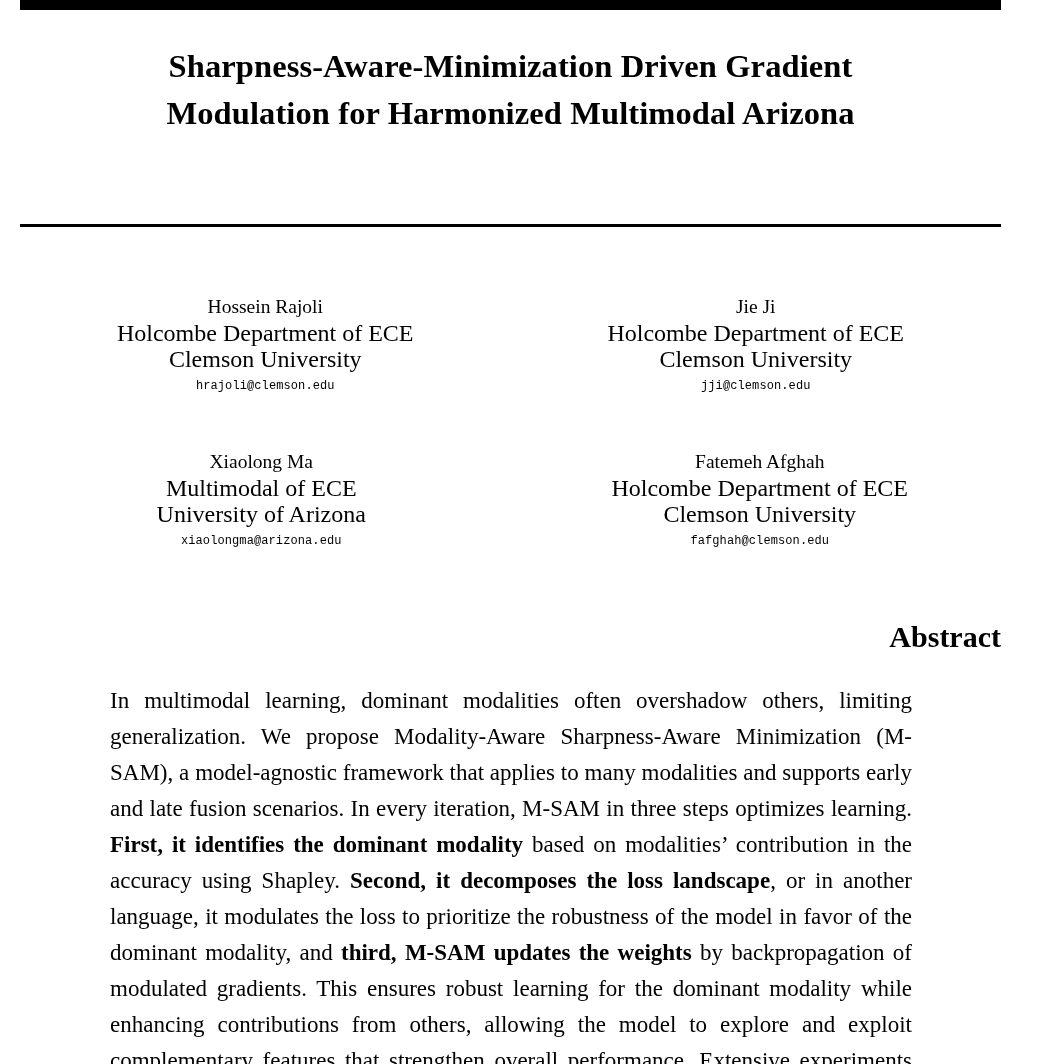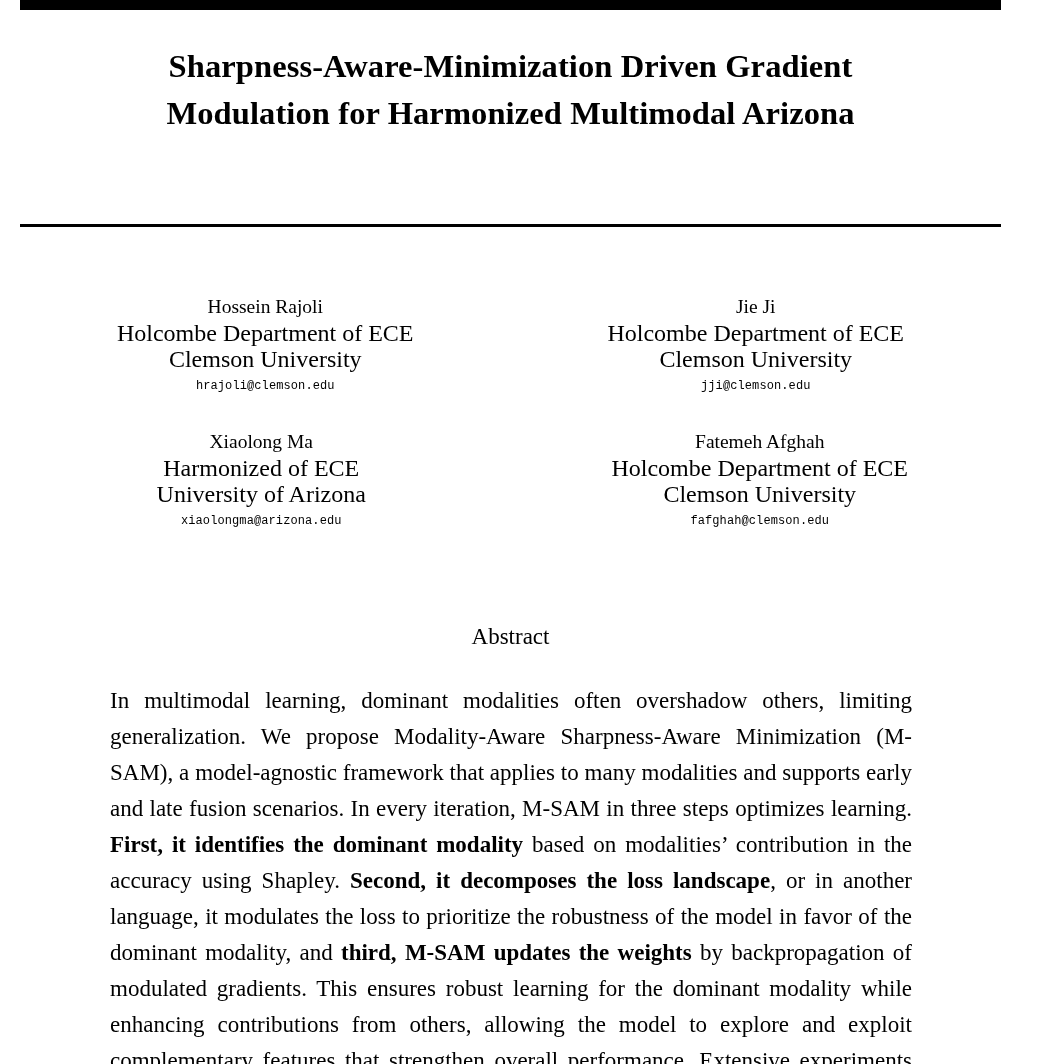--- a/index.html
+++ b/index.html
@@ -66,21 +66,21 @@
     position: absolute;
     left: 20px;
     top: 293px;
     width: 981px;
   }
   .author-row {
     display: flex;
     width: 100%;
   }
   .author-row + .author-row {
-    margin-top: 28px;
+    margin-top: 48px;
     gap: 16px;
   }
   .author-cell {
     width: 50%;
     text-align: center;
   }
   .author-name {
     font-weight: normal;
     font-size: 19.5px;
     line-height: 27px;
@@ -96,23 +96,23 @@
     line-height: 28px;
     letter-spacing: 0.1px;
   }
 
   
   .abstract-heading {
     position: absolute;
     left: 20px;
     top: 622px;
     width: 981px;
-    text-align: center;
-    font-weight: normal;
-    font-size: 23px;
+    text-align: right;
+    font-weight: bold;
+    font-size: 30px;
     line-height: 30px;
   }
   .abstract-body {
     position: absolute;
     left: 110px;
     top: 683px;
     width: 802px;
     font-size: 23px;
     line-height: 36px;
     text-align: justify;
@@ -148,21 +148,21 @@
       <div class="author-cell">
         <div class="author-name">Jie Ji</div>
         <div class="author-dept">Holcombe Department of ECE</div>
         <div class="author-univ">Clemson University</div>
         <div class="author-email">jji@clemson.edu</div>
       </div>
     </div>
     <div class="author-row">
       <div class="author-cell">
         <div class="author-name">Xiaolong Ma</div>
-        <div class="author-dept">Harmonized of ECE</div>
+        <div class="author-dept">Multimodal of ECE</div>
         <div class="author-univ">University of Arizona</div>
         <div class="author-email">xiaolongma@arizona.edu</div>
       </div>
       <div class="author-cell">
         <div class="author-name">Fatemeh Afghah</div>
         <div class="author-dept">Holcombe Department of ECE</div>
         <div class="author-univ">Clemson University</div>
         <div class="author-email">fafghah@clemson.edu</div>
       </div>
     </div>

